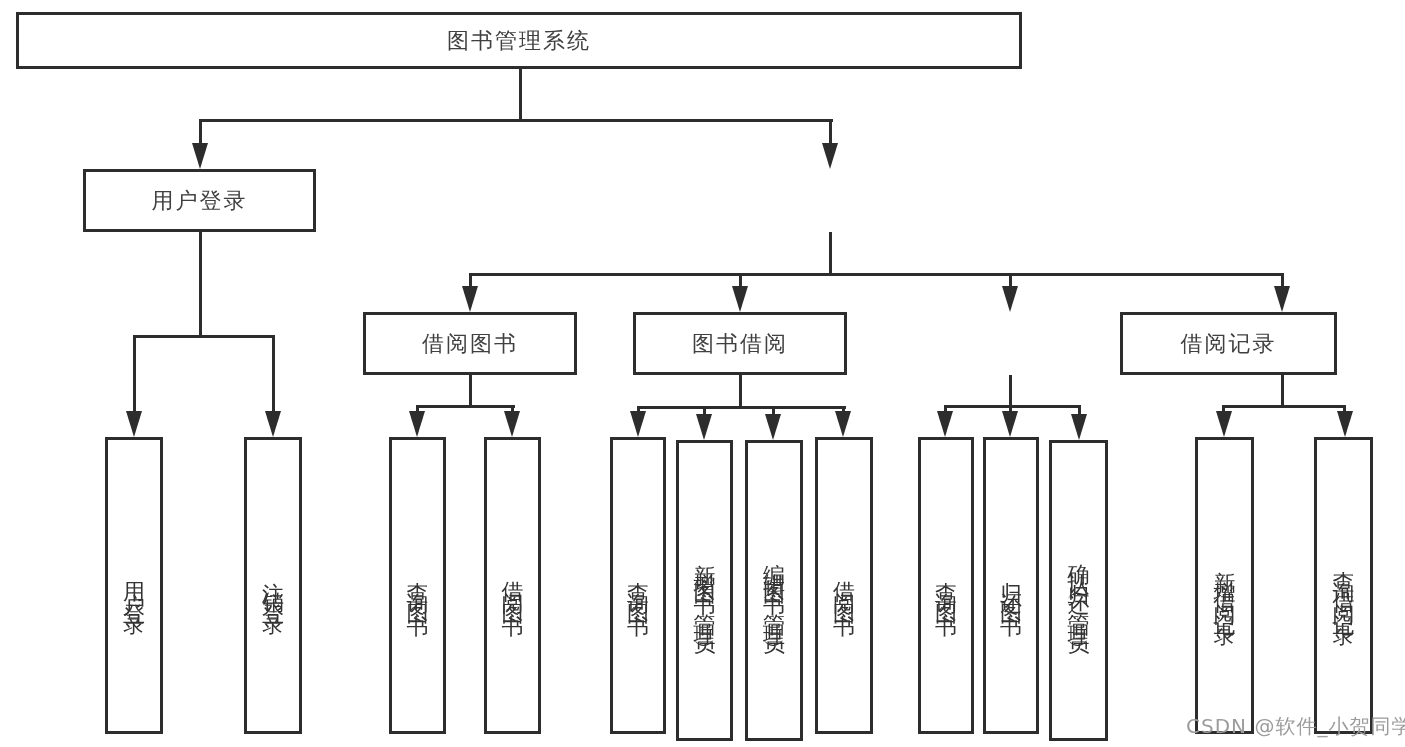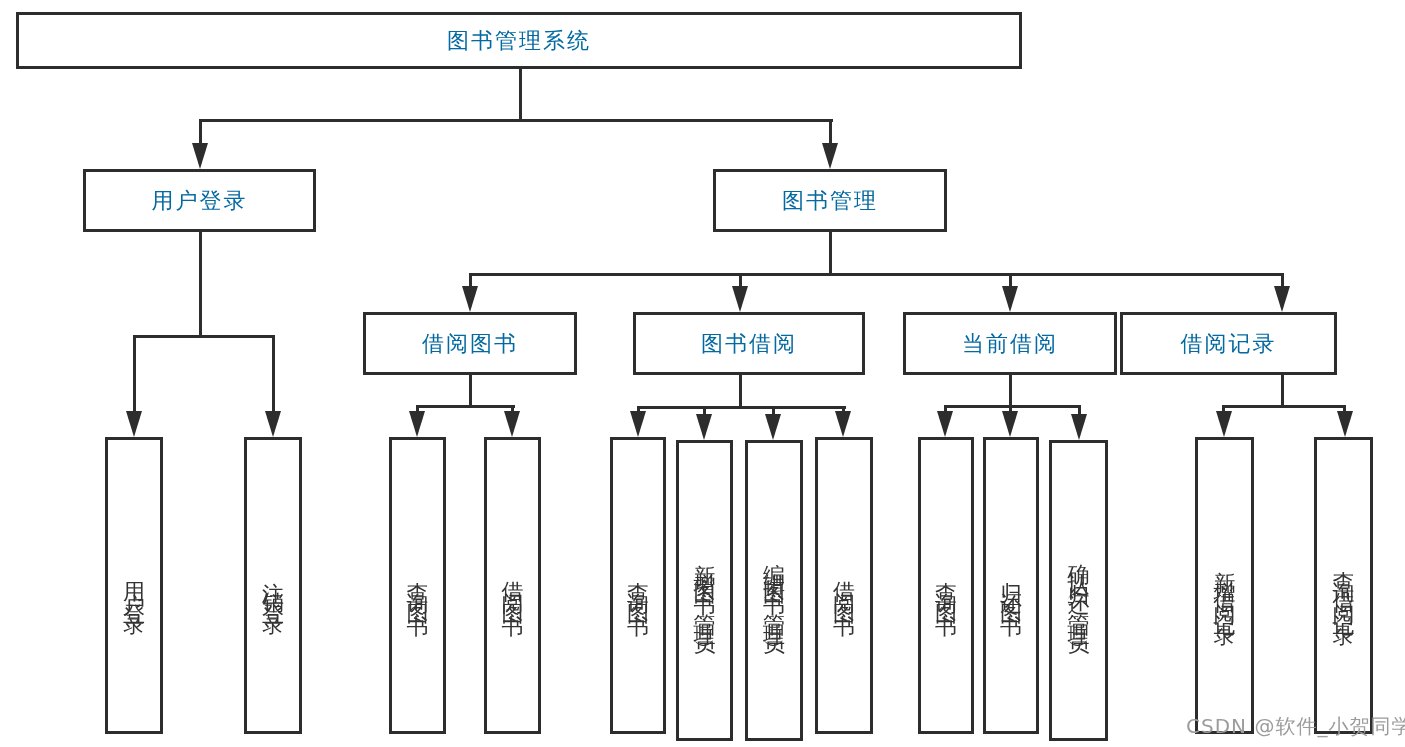--- a/index.html
+++ b/index.html
@@ -4,21 +4,21 @@
 <style>
   html,body{margin:0;padding:0;background:#ffffff;}
   .canvas{
     position:relative;width:1405px;height:747px;background:#ffffff;overflow:hidden;
     font-family:"DejaVu Sans","Liberation Sans",sans-serif;color:#333333;
   }
   .box{
     position:absolute;box-sizing:border-box;border:3px solid #2d2d2d;background:#ffffff;
     display:flex;align-items:center;justify-content:center;
   }
-  .hl{font-size:22px;letter-spacing:2px;color:#0369a1;white-space:nowrap;}
+  .hl{font-size:22px;letter-spacing:2px;color:#404040;white-space:nowrap;}
   .vt{
     writing-mode:vertical-rl;text-orientation:mixed;
     font-size:22px;letter-spacing:11px;line-height:1;color:#333333;
   }
   .vt.dense{letter-spacing:10px;}
   .ln{position:absolute;background:#2d2d2d;}
   .ah{
     position:absolute;width:0;height:0;
     border-left:8px solid transparent;border-right:8px solid transparent;
     border-top:26px solid #2d2d2d;
@@ -40,23 +40,20 @@
   <div class="ln" style="left:519px;top:68px;width:3px;height:51px;"></div>
   <div class="ln" style="left:199px;top:119px;width:634px;height:3px;"></div>
   <div class="ln" style="left:199px;top:119px;width:3px;height:26px;"></div>
   <div class="ln" style="left:829px;top:119px;width:3px;height:26px;"></div>
   <div class="ah" style="left:192px;top:143px;"></div>
   <div class="ah" style="left:822px;top:143px;"></div>
 
   <div class="box" style="left:83px;top:169px;width:233px;height:63px;">
     <span class="hl">用户登录</span>
   </div>
-  <div class="box" style="left:713px;top:169px;width:234px;height:63px;">
-    <span class="hl">图书管理</span>
-  </div>
 
   <div class="ln" style="left:199px;top:232px;width:3px;height:103px;"></div>
   <div class="ln" style="left:133px;top:335px;width:142px;height:3px;"></div>
   <div class="ln" style="left:133px;top:335px;width:3px;height:78px;"></div>
   <div class="ln" style="left:272px;top:335px;width:3px;height:78px;"></div>
   <div class="ah" style="left:126px;top:411px;"></div>
   <div class="ah" style="left:265px;top:411px;"></div>
 
   <div class="ln" style="left:829px;top:232px;width:3px;height:43px;"></div>
   <div class="ln" style="left:469px;top:273px;width:815px;height:3px;"></div>
@@ -65,25 +62,22 @@
   <div class="ln" style="left:1009px;top:273px;width:3px;height:15px;"></div>
   <div class="ln" style="left:1281px;top:273px;width:3px;height:15px;"></div>
   <div class="ah" style="left:462px;top:286px;"></div>
   <div class="ah" style="left:732px;top:286px;"></div>
   <div class="ah" style="left:1002px;top:286px;"></div>
   <div class="ah" style="left:1274px;top:286px;"></div>
 
   <div class="box" style="left:363px;top:312px;width:214px;height:63px;">
     <span class="hl">借阅图书</span>
   </div>
-  <div class="box" style="left:633px;top:312px;width:232px;height:63px;">
+  <div class="box" style="left:633px;top:312px;width:214px;height:63px;">
     <span class="hl">图书借阅</span>
-  </div>
-  <div class="box" style="left:903px;top:312px;width:214px;height:63px;">
-    <span class="hl">当前借阅</span>
   </div>
   <div class="box" style="left:1120px;top:312px;width:217px;height:63px;">
     <span class="hl">借阅记录</span>
   </div>
 
   <div class="ln" style="left:469px;top:375px;width:3px;height:32px;"></div>
   <div class="ln" style="left:416px;top:405px;width:99px;height:3px;"></div>
   <div class="ln" style="left:416px;top:405px;width:3px;height:8px;"></div>
   <div class="ln" style="left:511px;top:405px;width:3px;height:8px;"></div>
   <div class="ah" style="left:409px;top:411px;"></div>

